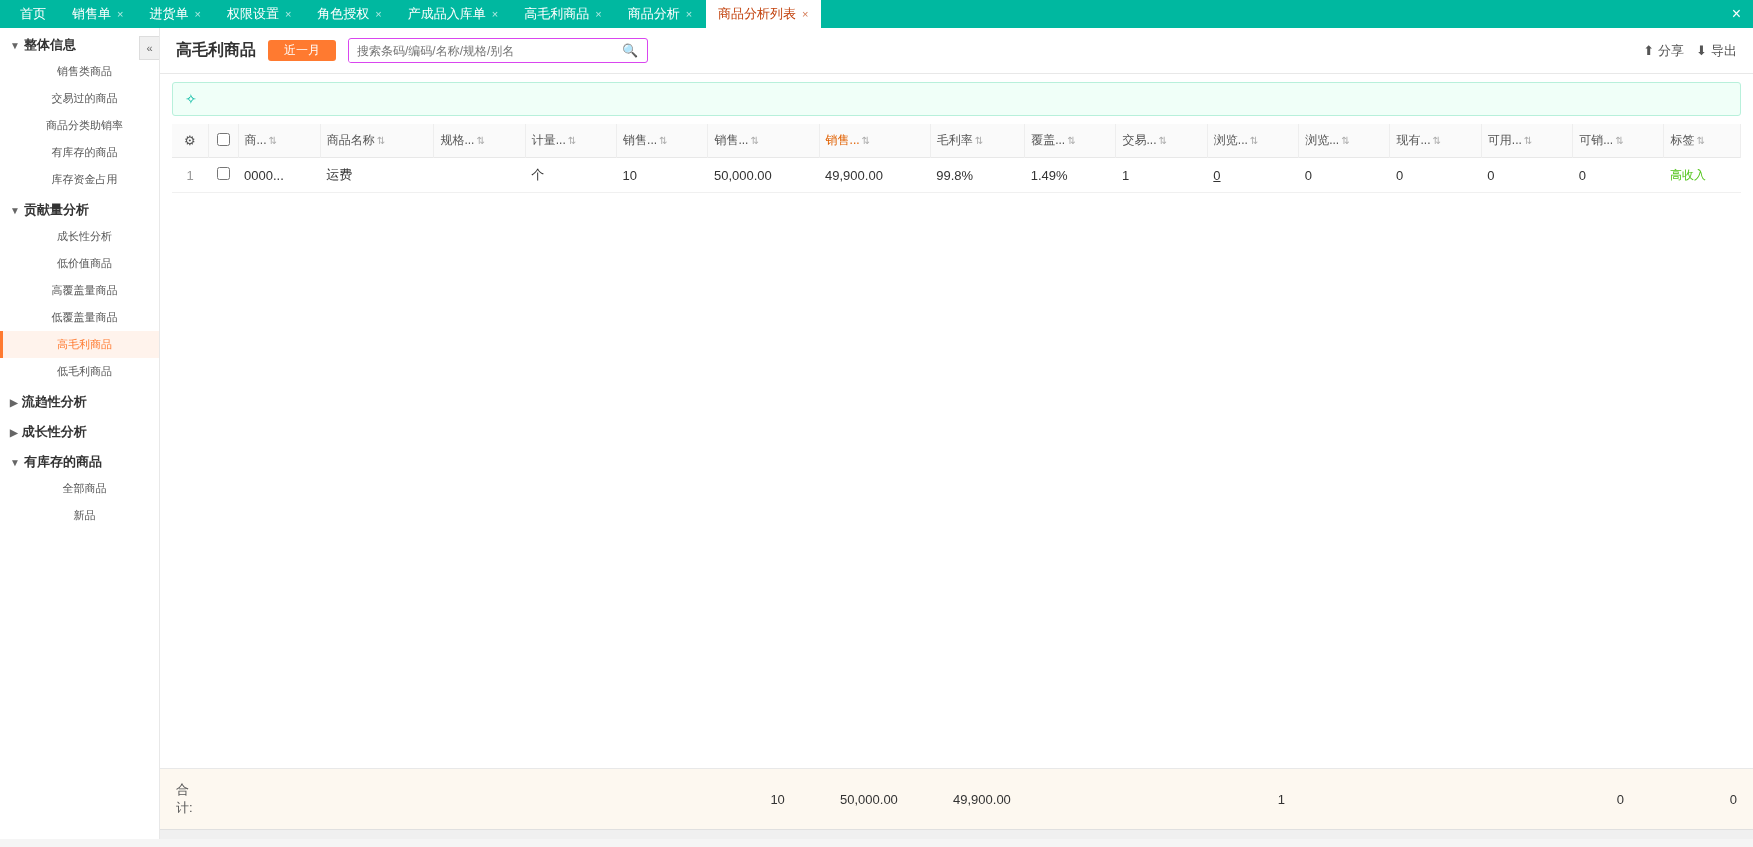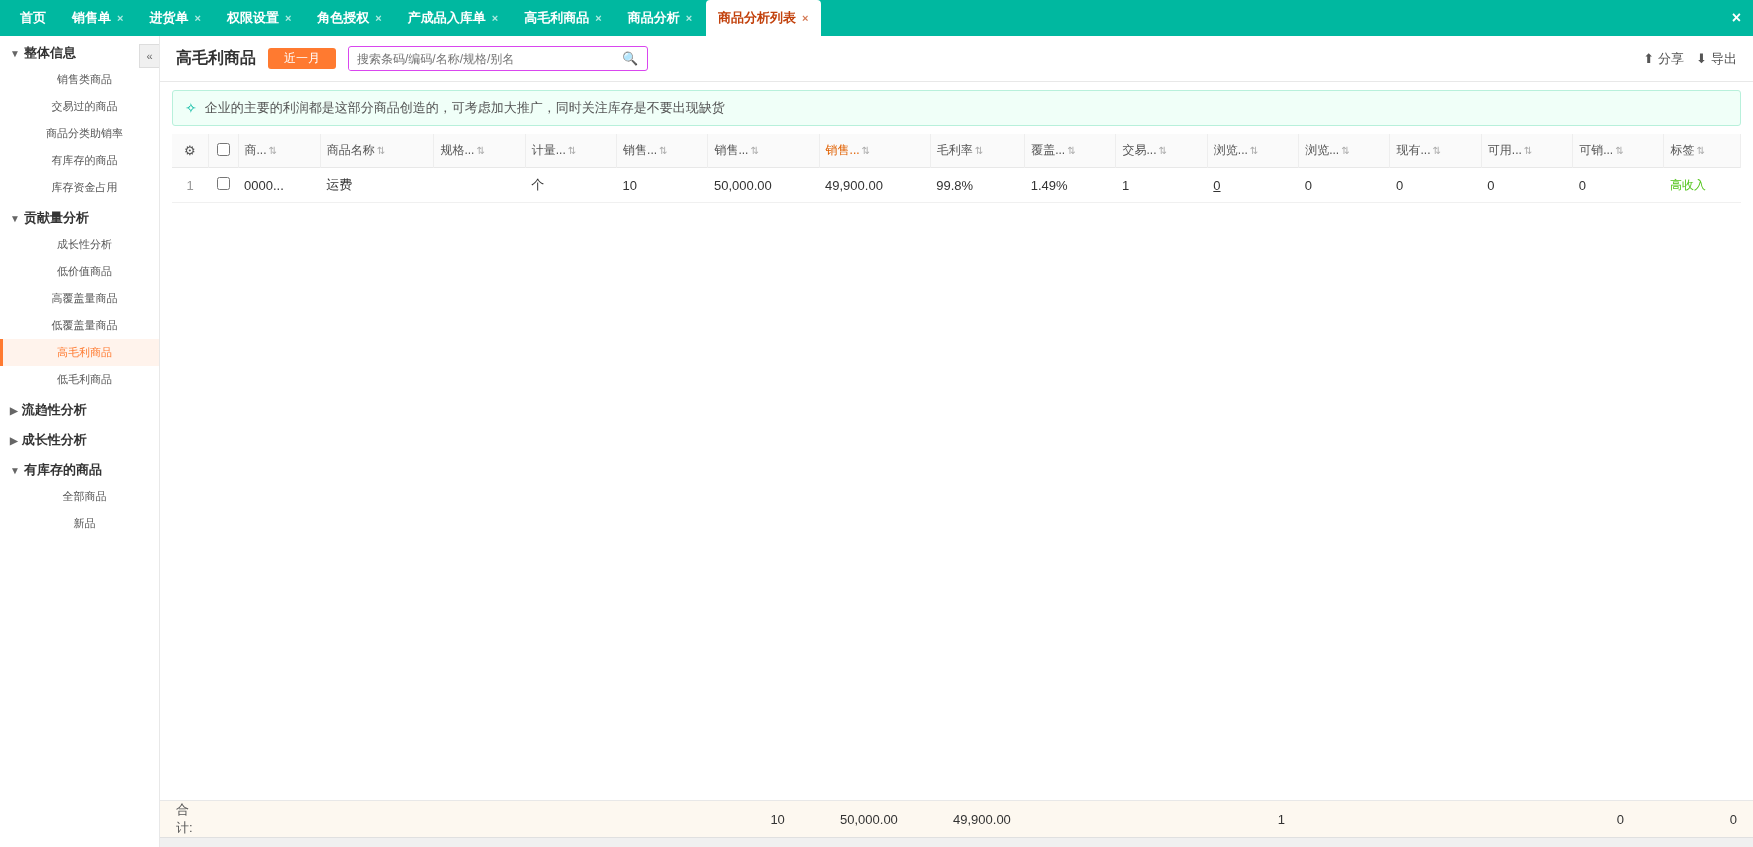--- a/index.html
+++ b/index.html
@@ -1,27 +1,26 @@
 <!DOCTYPE html>
 <html><head>
   <meta charset="utf-8">
   <style>
     * { box-sizing: border-box; margin: 0; padding: 0; font-family: 'Microsoft YaHei', Arial, sans-serif; font-size: 13px; }
     body { background: #f5f5f5; overflow: hidden; }
 
     
     .top-nav {
       background: #00b8a0;
-      height: 36px;
+      height: 28px;
       display: flex;
       align-items: center;
       padding: 0 8px;
       gap: 2px;
       position: relative;
-      font-weight: bold;
     }
     .nav-item {
       color: #fff;
       padding: 0 12px;
       height: 36px;
       display: flex;
       align-items: center;
       cursor: pointer;
       white-space: nowrap;
       font-size: 13px;
@@ -233,21 +232,21 @@
       font-size: 13px;
     }
     tbody td:first-child { text-align: center; color: #999; }
     tbody td:nth-child(2) { text-align: center; }
     .tag-high { color: #52c41a; font-size: 12px; }
 
     
     .footer-total {
       background: #fdf8f0;
       border-top: 1px solid #e8e8e8;
-      padding: 0 16px;
+      padding: 12px 16px;
       display: flex;
       align-items: center;
       gap: 33px;
       font-size: 13px;
       color: #333;
       flex-shrink: 0;
     }
     .footer-total .total-label { color: #555; margin-right: 8px; }
     .footer-total .total-val { min-width: 80px; text-align: right; }
 
@@ -364,21 +363,20 @@
         </button>
         <button class="action-btn">
           <span>⬇</span>
           <span>导出</span>
         </button>
       </div>
     </div>
 
     <div class="info-banner">
       <span class="info-icon">✧</span>
-      <span>企业的主要的利润都是这部分商品创造的，可考虑加大推广，同时关注库存是不要出现缺货</span>
     </div>
 
     <div class="table-wrap">
       <table>
         <thead>
           <tr>
             <th style="width:36px; text-align:center;">
               <span>⚙</span>
             </th>
             <th style="width:30px; text-align:center;">

